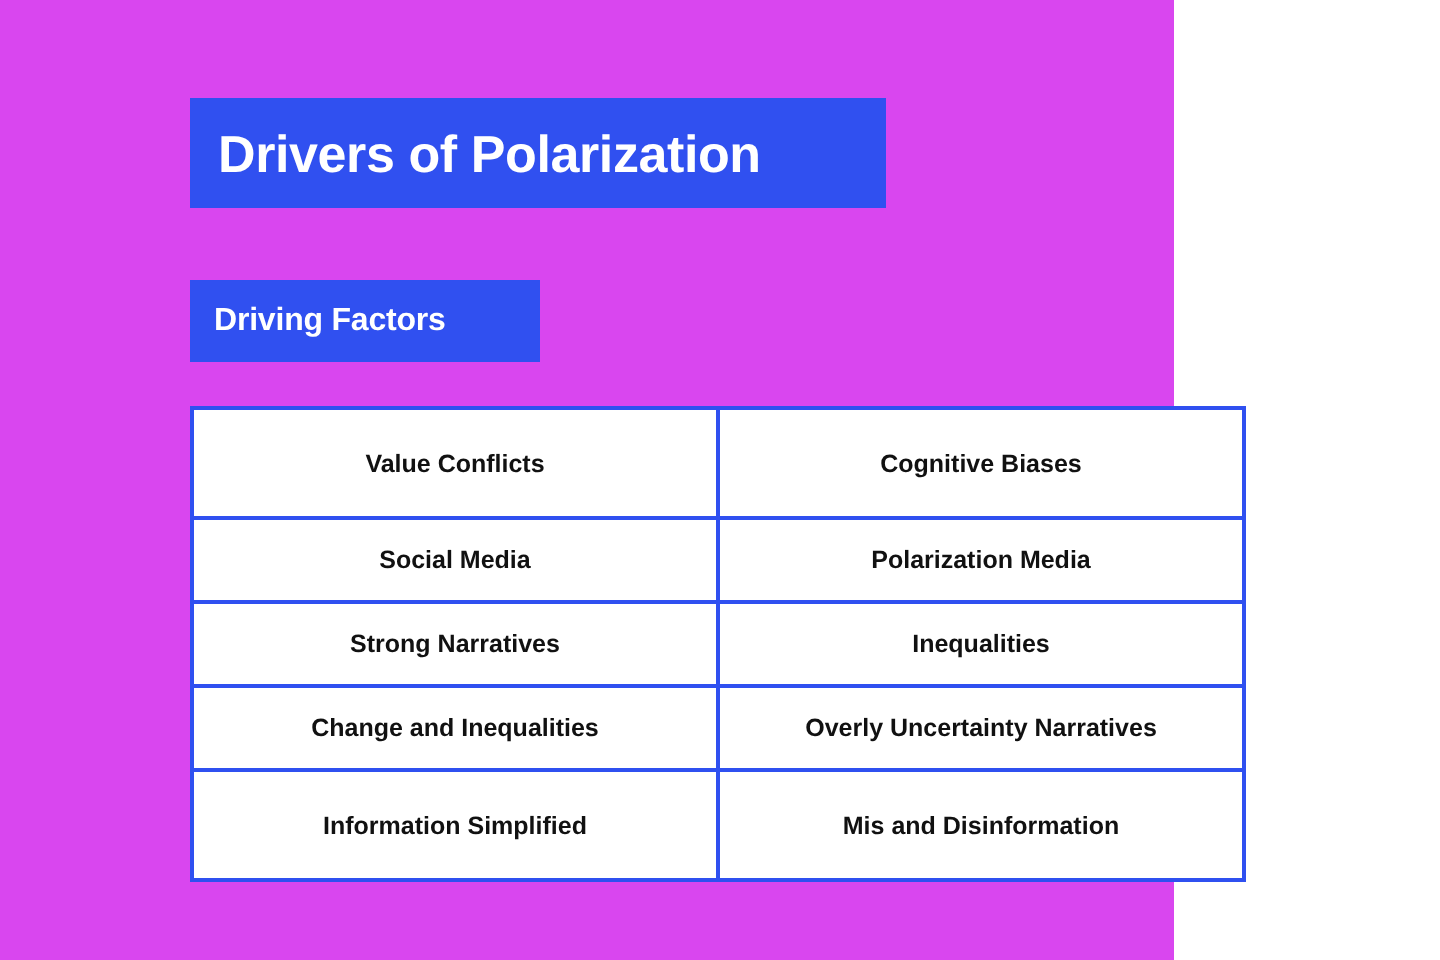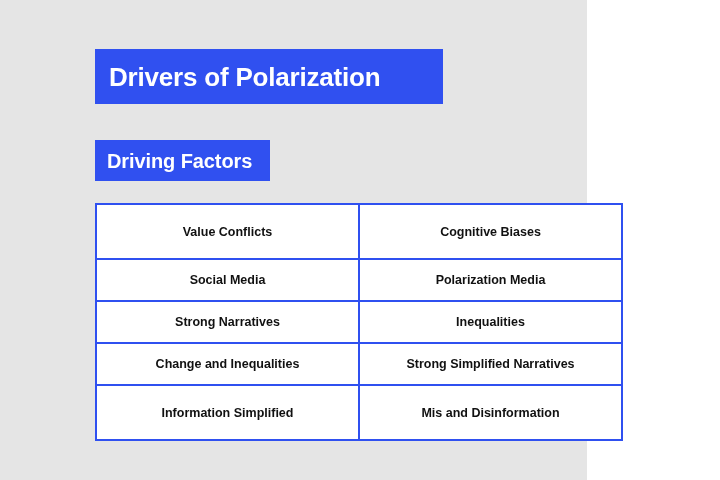--- a/index.html
+++ b/index.html
@@ -11,21 +11,21 @@
     height: 480px;
     background: #ffffff;
     font-family: "Liberation Sans", sans-serif;
     overflow: hidden;
   }
 
   #slide {
     position: relative;
     width: 587px;
     height: 480px;
-    background: #e5e5e5;
+    background: #d946ef;
     text-decoration: underline;
   }
 
   
   #title-banner {
     position: absolute;
     left: 95px;
     top: 49px;
     width: 348px;
     height: 55px;
@@ -52,21 +52,21 @@
     width: 175px;
     height: 41px;
     background: #3050f0;
     display: flex;
     align-items: center;
     box-sizing: border-box;
     padding-left: 12px;
   }
   #subtitle-text {
     color: #ffffff;
-    font-size: 20px;
+    font-size: 16px;
     font-weight: bold;
     letter-spacing: -0.1px;
     line-height: 1;
     white-space: nowrap;
   }
 
   
   #factors-table {
     position: absolute;
     left: 95px;
@@ -116,21 +116,21 @@
       <tr>
         <td>Social Media</td>
         <td>Polarization Media</td>
       </tr>
       <tr>
         <td>Strong Narratives</td>
         <td>Inequalities</td>
       </tr>
       <tr>
         <td>Change and Inequalities</td>
-        <td>Strong Simplified Narratives</td>
+        <td>Overly Uncertainty Narratives</td>
       </tr>
       <tr class="tall">
         <td>Information Simplified</td>
         <td>Mis and Disinformation</td>
       </tr>
     </tbody>
   </table>
 
 </div>
 

